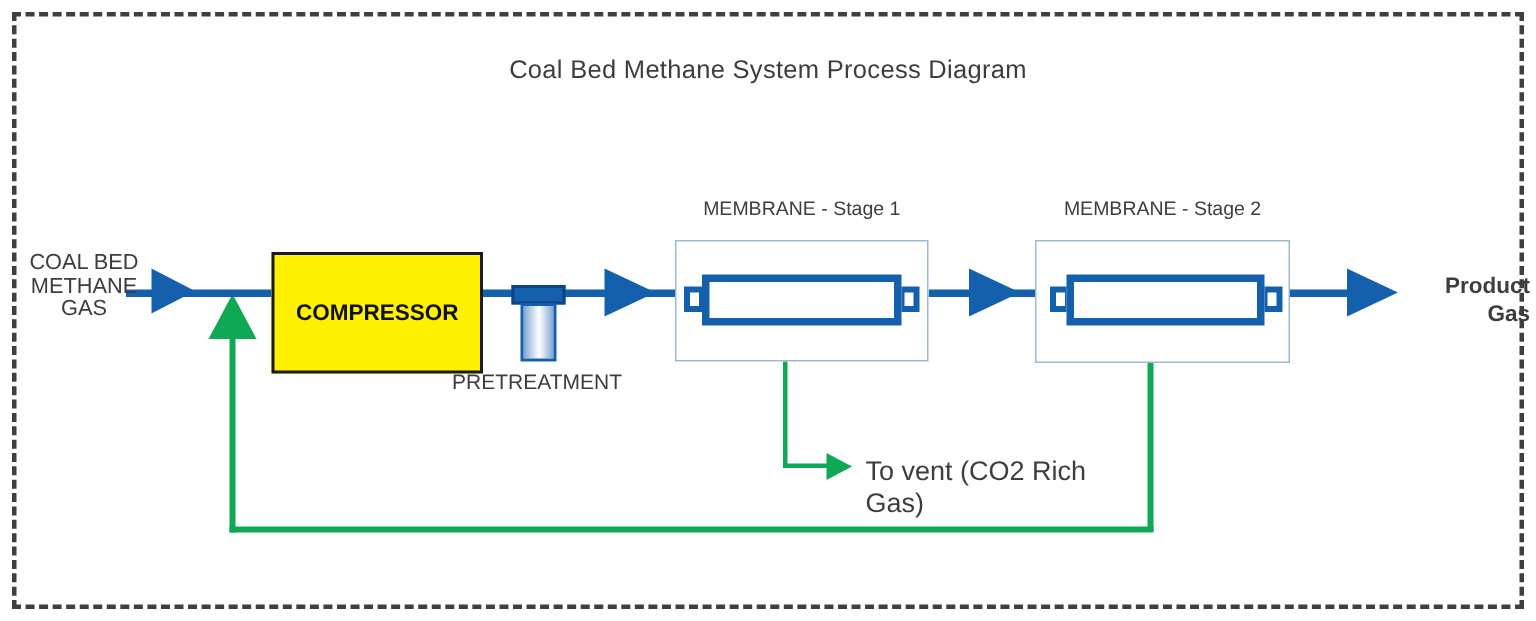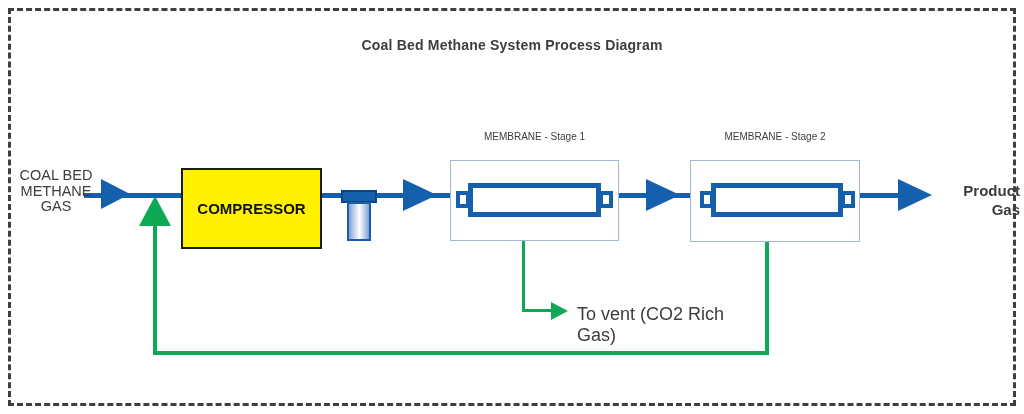--- a/index.html
+++ b/index.html
@@ -18,22 +18,22 @@
   .frame {
     position: absolute;
     inset: 8px;
     border: 3px dashed var(--frame-dash, #3f3f3f);
   }
 
   .title {
     position: absolute;
     top: 37px; left: 0; width: 100%;
     text-align: center;
-    font-size: 14px;
-    font-weight: 700;
+    font-size: 17px;
+    font-weight: 400;
     color: var(--text, #3d3d3d);
     letter-spacing: 0.2px;
   }
 
   .lbl { position: absolute; color: var(--text, #3d3d3d); }
 
   .feed-label {
     left: 8px; top: 168px; width: 96px;
     text-align: center;
     font-size: 14.5px; line-height: 15.5px;
@@ -96,21 +96,21 @@
 
   .membrane-box {
     position: absolute;
     top: 160px; height: 81px;
     background: #ffffff;
     border: 1px solid var(--membrane-box-border, #9db8d4);
   }
   .membrane-caption {
     position: absolute;
     top: 131px; height: 18px;
-    text-align: center; font-size: 10px;
+    text-align: center; font-size: 13px;
     color: var(--text, #3d3d3d);
   }
   .membrane-core {
     position: absolute;
     top: 183px; width: 133px; height: 34px;
     background: #ffffff;
     border: 5px solid var(--membrane-icon-blue, #1560ac);
   }
   .membrane-stub {
     position: absolute;
@@ -158,20 +158,21 @@
     <div>METHANE</div>
     <div>GAS</div>
   </div>
 
   <div class="compressor">
     <span>COMPRESSOR</span>
   </div>
 
   <div class="pretreat-cap"></div>
   <div class="pretreat-body"></div>
+  <div class="lbl pretreat-label">PRETREATMENT</div>
 
   <div class="membrane-caption" style="left:450px; width:169px;">MEMBRANE - Stage 1</div>
   <div class="membrane-box" style="left:450px; width:169px;"></div>
   <div class="membrane-stub" style="left:456px;"></div>
   <div class="membrane-stub" style="left:599px;"></div>
   <div class="membrane-core" style="left:468px;"></div>
 
   <div class="membrane-caption" style="left:690px; width:170px;">MEMBRANE - Stage 2</div>
   <div class="membrane-box" style="left:690px; width:170px; height:82px;"></div>
   <div class="membrane-stub" style="left:700px;"></div>

